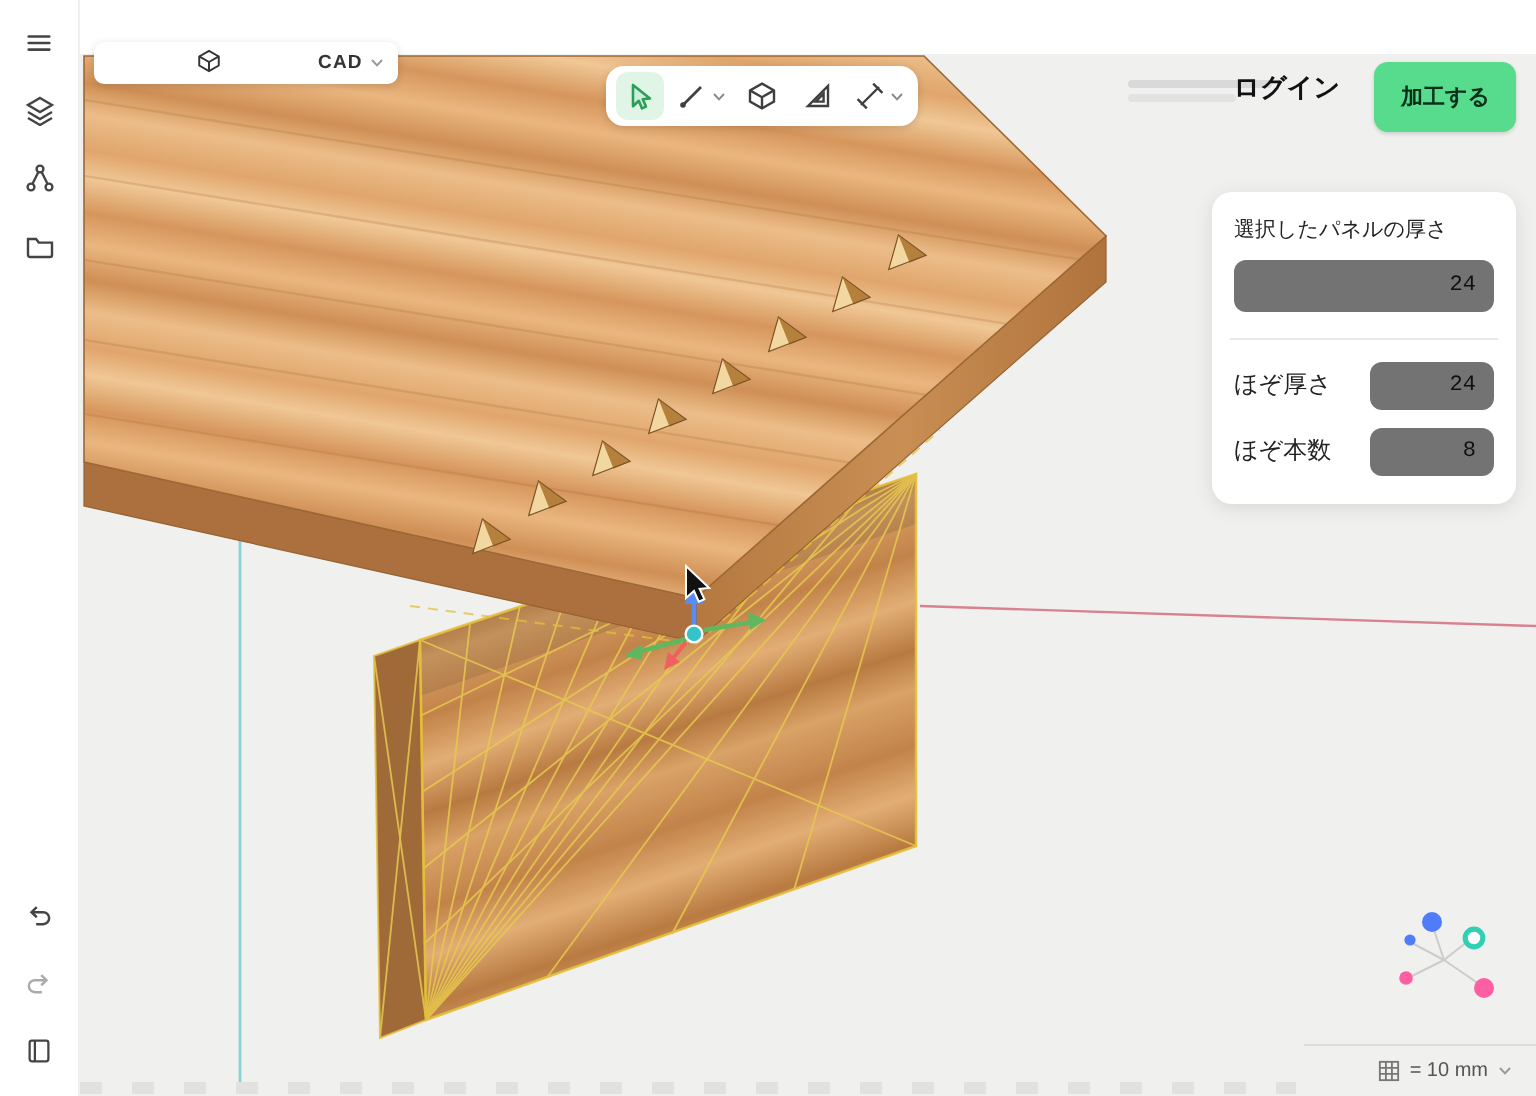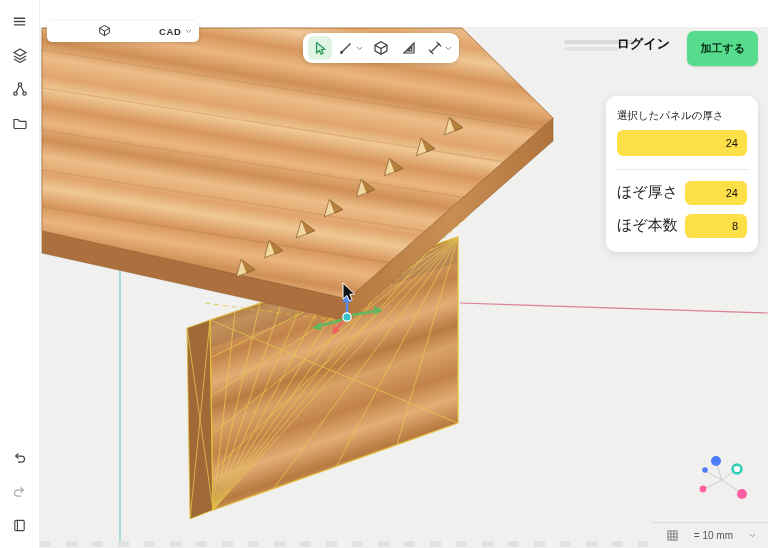--- a/index.html
+++ b/index.html
@@ -41,32 +41,32 @@
   .login{position:absolute;right:92px;top:34px;z-index:5;background:none;border:none;cursor:pointer;
     font-family:inherit;font-weight:700;font-size:13px;color:#111;}
   .process{position:absolute;right:10px;top:31px;z-index:5;height:35px;padding:0 13px;cursor:pointer;
     background:#57db8d;color:#073018;border:none;border-radius:7px;font-family:inherit;
     font-weight:700;font-size:11px;box-shadow:0 1px 2px rgba(0,0,0,.15);}
 
   
   .props{position:absolute;right:10px;top:72px;width:152px;z-index:5;background:#fff;border-radius:10px;
     box-shadow:0 2px 10px rgba(0,0,0,.10);padding:12px 11px 14px;box-sizing:border-box;margin-top:24px;}
   .p-label{font-size:10.5px;color:#222;line-height:1.4;}
-  .val{background:#fde047;border:none;border-radius:6px;height:26px;text-align:right;
-    font-family:Liberation Sans, sans-serif;font-size:11px;color:#111;padding:0 9px;box-sizing:border-box;}
+  .val{background:#737373;border:none;border-radius:6px;height:26px;text-align:right;
+    font-family:Liberation Mono, monospace;font-size:11px;color:#111;padding:0 9px;box-sizing:border-box;}
   .val.full{width:100%;margin-top:7px;}
   .p-div{border:none;border-top:1px solid #e8e8e8;margin:13px -2px 11px;}
   .p-head{font-size:10.5px;font-weight:700;color:#111;}
   .p-row{display:flex;align-items:center;justify-content:space-between;margin-top:9px;}
-  .p-row span{font-size:15px;color:#222;}
+  .p-row span{font-size:12px;color:#222;}
   .p-row .val{width:62px;height:24px;}
 
   
   .scale{position:absolute;right:0;bottom:0;width:116px;height:26px;z-index:5;border-top:1px solid #dcdcdc;
-    display:flex;align-items:center;justify-content:flex-end;gap:16px;padding:0 12px 0 8px;
+    display:flex;align-items:center;justify-content:flex-end;gap:5px;padding:0 12px 0 8px;
     box-sizing:border-box;font-size:10px;color:#555;cursor:pointer;background:transparent;}
 
   
   .foot{position:absolute;left:40px;right:120px;bottom:1px;height:6px;z-index:2;opacity:.45;
     background:repeating-linear-gradient(90deg,#cfcfcf 0 11px,transparent 11px 26px);}
 </style>
 </head>
 <body>
 
 <div class="app">

